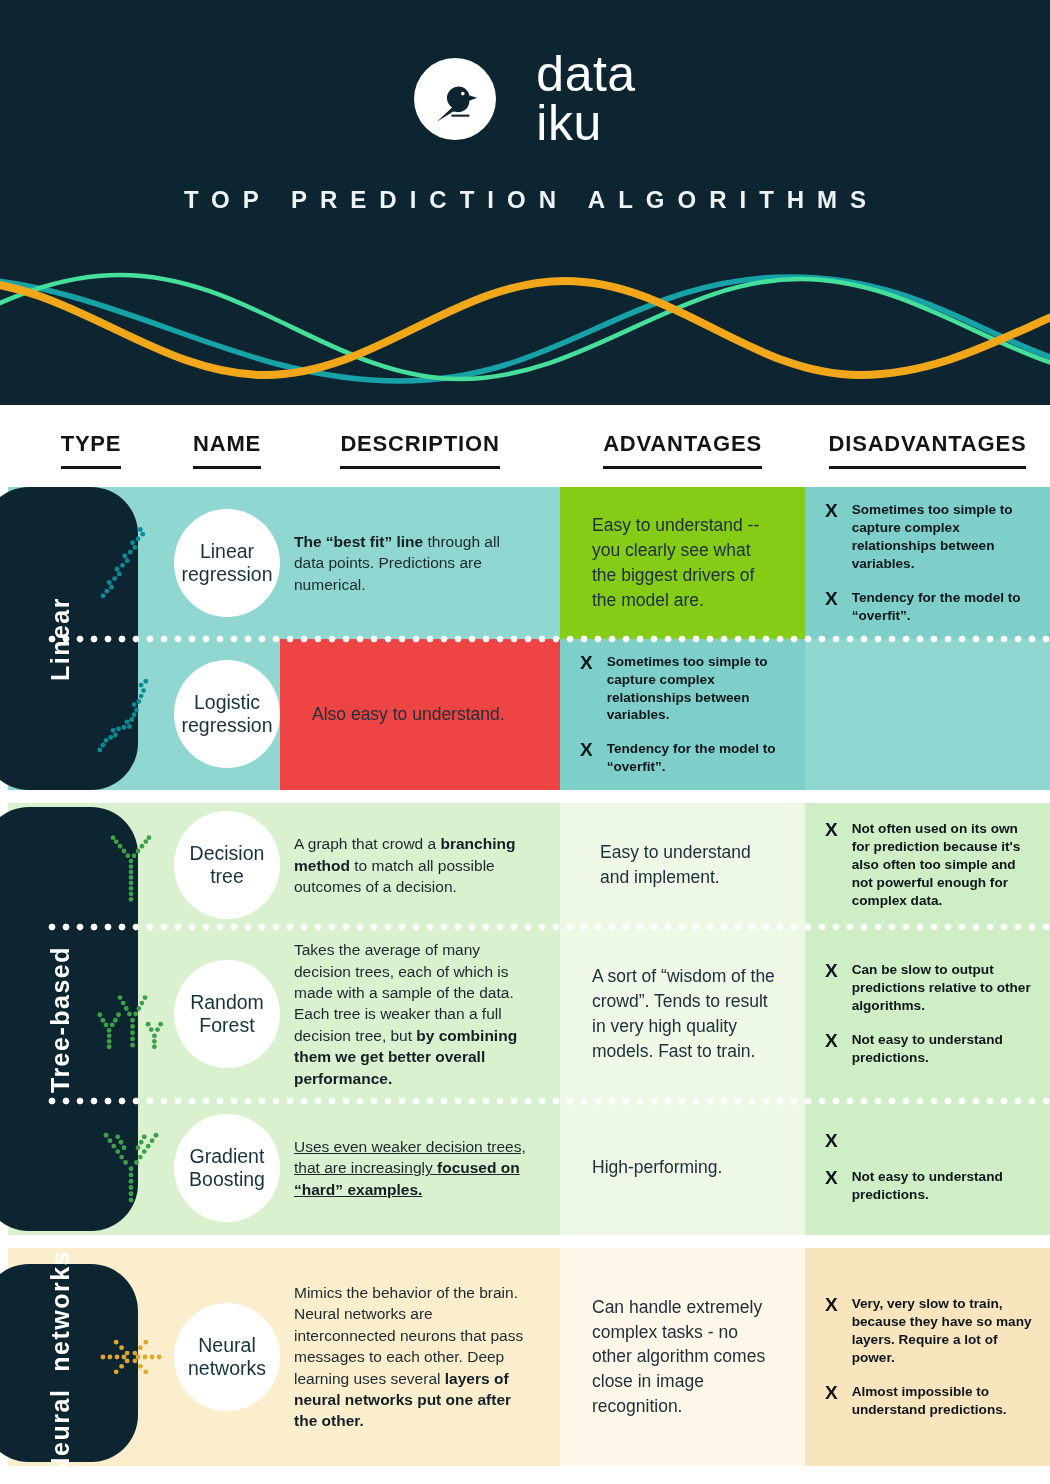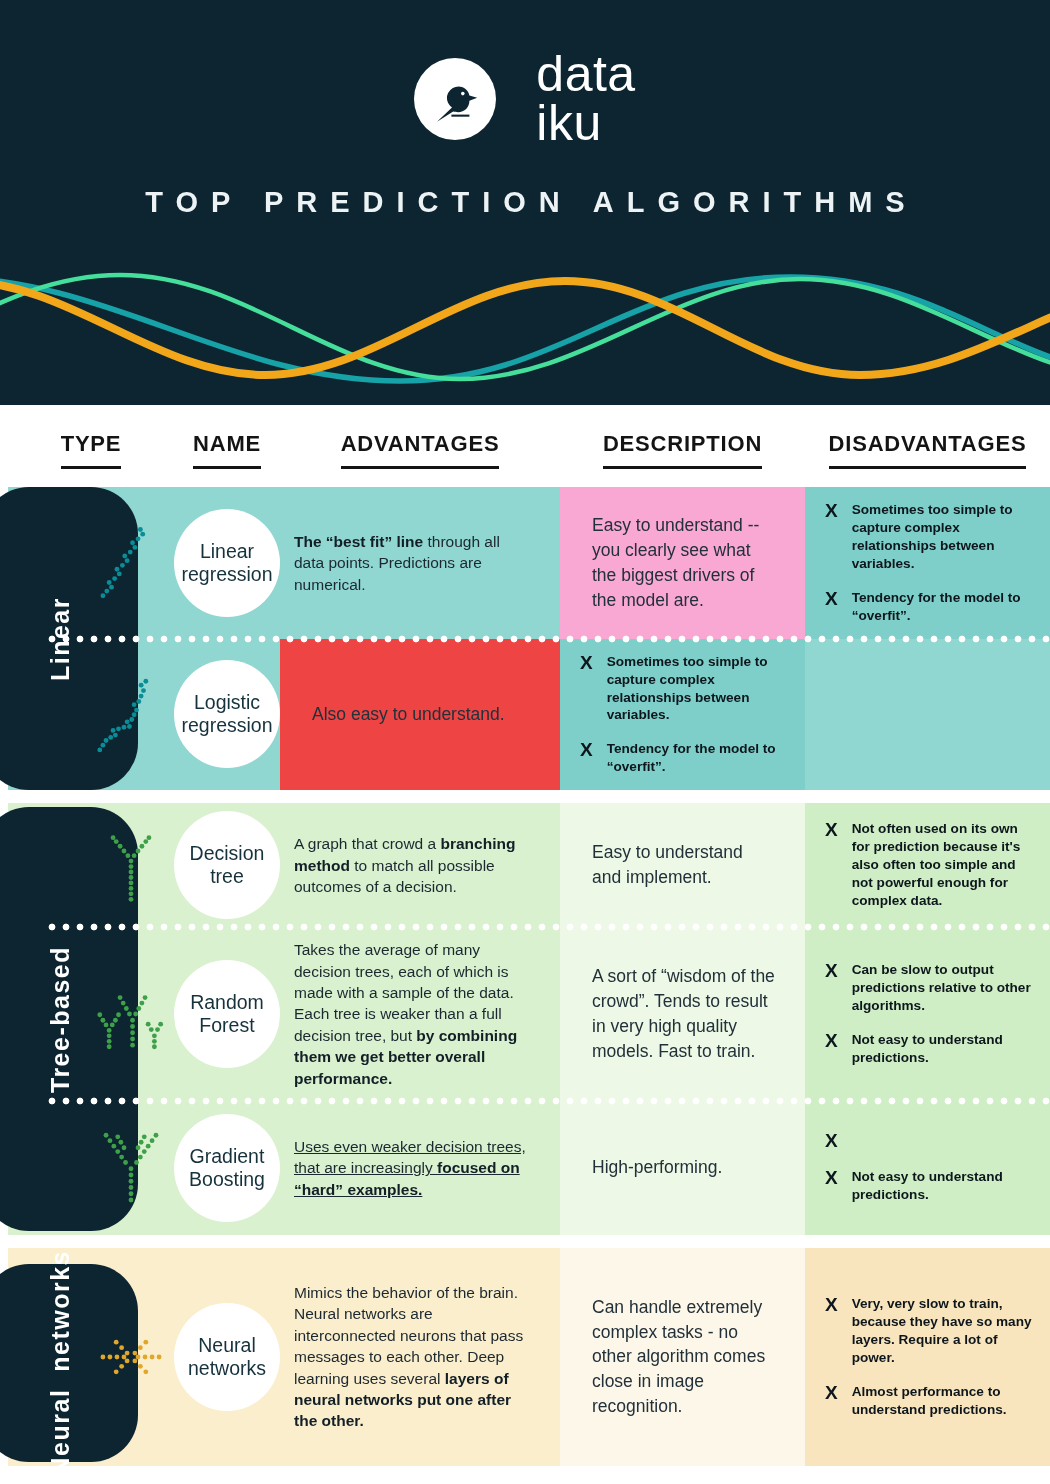--- a/index.html
+++ b/index.html
@@ -5,21 +5,21 @@
   html,body{margin:0;padding:0;background:#ffffff;}
   body{width:1050px;font-family:"Liberation Sans","DejaVu Sans",sans-serif;-webkit-font-smoothing:antialiased;}
   .page{width:1050px;position:relative;}
 
   
   .hero{background:#0c2531;height:405px;position:relative;overflow:hidden;}
   .logo-row{display:flex;justify-content:center;align-items:center;gap:40px;padding-top:50px;position:relative;z-index:2;}
   .logo-circle{width:82px;height:82px;border-radius:50%;background:#ffffff;display:flex;align-items:center;justify-content:center;flex:0 0 auto;}
   .logo-circle svg{width:60px;height:60px;}
   .brand{color:#ffffff;font-size:50px;line-height:0.98;font-weight:500;letter-spacing:0.5px;}
-  .title{text-align:center;color:#edf3f4;font-size:29px;font-weight:700;letter-spacing:13px;margin-top:38px;position:relative;z-index:2;padding-left:13px;}
+  .title{text-align:center;color:#edf3f4;font-size:24px;font-weight:700;letter-spacing:13px;margin-top:38px;position:relative;z-index:2;padding-left:13px;}
   .waves{position:absolute;left:0;bottom:0;display:block;z-index:1;}
 
   
   .colheads{display:grid;grid-template-columns:166px 106px 280px 245px 245px;padding:26px 0 0 8px;height:56px;background:#fff;}
   .ch{display:flex;justify-content:center;align-items:flex-start;}
   .ch span{font-size:22px;font-weight:700;letter-spacing:0.8px;color:#141414;border-bottom:3px solid #141414;padding-bottom:9px;white-space:nowrap;}
 
   
   .band{position:relative;margin-left:8px;}
   .gap{height:13px;background:#fff;}
@@ -76,24 +76,24 @@
   </header>
 
   <div class="colheads">
     <div class="ch">
         <span>TYPE</span>
       </div>
     <div class="ch">
         <span>NAME</span>
       </div>
     <div class="ch">
+        <span>DESCRIPTION</span>
+      </div>
+    <div class="ch">
         <span>ADVANTAGES</span>
-      </div>
-    <div class="ch">
-        <span>DESCRIPTION</span>
       </div>
     <div class="ch">
         <span>DISADVANTAGES</span>
       </div>
   </div>
 
   <section class="band" style="background: rgb(144, 214, 209);">
     <div class="tab" style="top: 0px; bottom: 0px; background: rgb(12, 37, 49);">
         <span>Linear</span>
       </div>
@@ -120,21 +120,21 @@
             </svg>
           </div>
           <div class="c c-name">
             <div class="circle">
               <span>Linear regression</span>
             </div>
           </div>
           <div class="c c-desc">
             <p style="margin: 0px;"><b>The “best fit” line</b><span> through all data points. Predictions are numerical.</span></p>
           </div>
-          <div class="c c-adv" style="background: #f9a8d4;">
+          <div class="c c-adv" style="background: #84cc16;">
             <p style="margin: 0px;">Easy to understand -- you clearly see what the biggest drivers of the model are.</p>
           </div>
           <div class="c c-dis" style="background: rgb(126, 207, 201);">
             <div class="dis-item">
               <span class="xmark">X</span>
               <span>Sometimes too simple to capture complex relationships between variables.</span>
             </div>
             <div class="dis-item">
               <span class="xmark">X</span>
               <span>Tendency for the model to “overfit”.</span>
@@ -218,21 +218,21 @@
           </div>
           <div class="c c-name">
             <div class="circle">
               <span>Decision tree</span>
             </div>
           </div>
           <div class="c c-desc">
             <p style="margin: 0px;"><span>A graph that crowd a </span><b>branching method</b><span> to match all possible outcomes of a decision.</span></p>
           </div>
           <div class="c c-adv" style="background: rgb(237, 249, 230);">
-            <p style="margin: 0px;">Easy to understand and implement.</p>
+            <p style="margin: 8px;">Easy to understand and implement.</p>
           </div>
           <div class="c c-dis" style="background: rgb(207, 238, 197);">
             <div class="dis-item">
               <span class="xmark">X</span>
               <span>Not often used on its own for prediction because it's also often too simple and not powerful enough for complex data.</span>
             </div>
           </div>
         </div>
         <div class="dot-sep"></div>
         <div class="row" style="min-height: 162px;">
@@ -387,21 +387,21 @@
           <div class="c c-adv" style="background: rgb(253, 247, 233);">
             <p style="margin: 0px;">Can handle extremely complex tasks - no other algorithm comes close in image recognition.</p>
           </div>
           <div class="c c-dis" style="background: rgb(249, 229, 189);">
             <div class="dis-item">
               <span class="xmark">X</span>
               <span>Very, very slow to train, because they have so many layers. Require a lot of power.</span>
             </div>
             <div class="dis-item">
               <span class="xmark">X</span>
-              <span>Almost performance to understand predictions.</span>
+              <span>Almost impossible to understand predictions.</span>
             </div>
           </div>
         </div>
       </div>
   </section>
 
   <footer class="footer">
     
     
   </footer>

